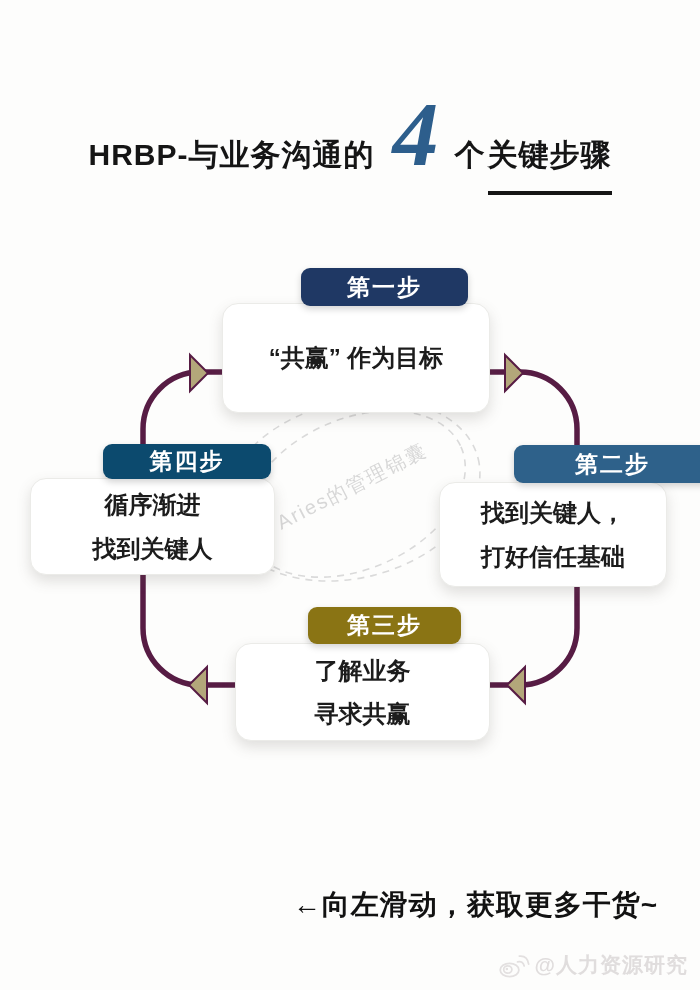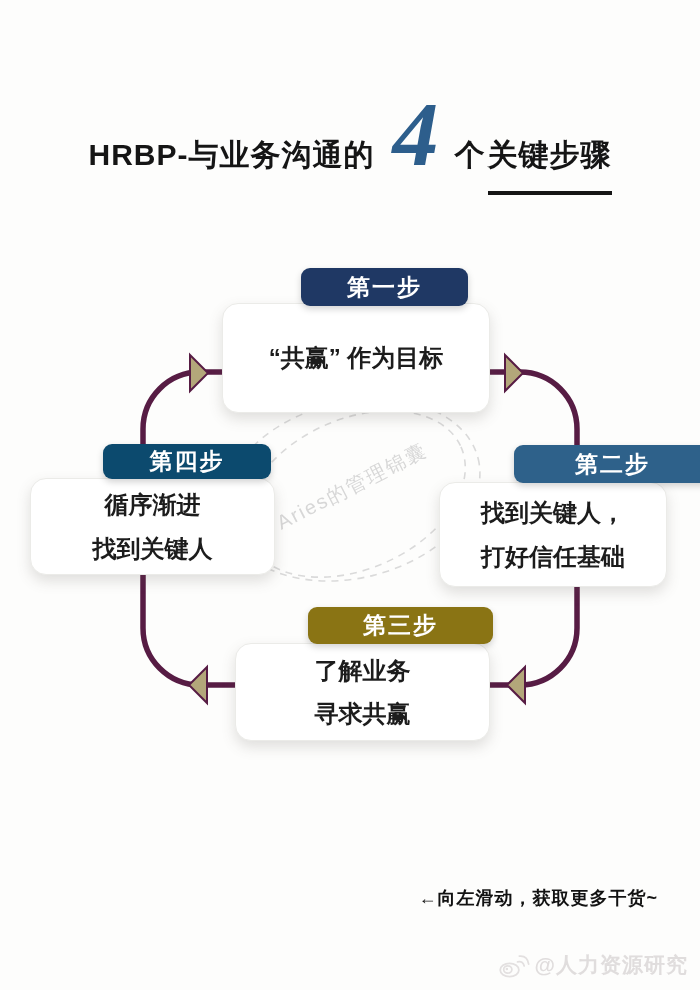--- a/index.html
+++ b/index.html
@@ -49,29 +49,29 @@
     box-shadow:0 6px 14px rgba(90,85,80,.18);
     display:flex;flex-direction:column;align-items:center;justify-content:center;
     font-size:24px;font-weight:600;color:#1c1c1c;text-align:center;
   }
   .card .line{line-height:1.8;white-space:nowrap;}
 
   .pos-header-1{left:270px;top:268px;width:167px;height:38px;}
   .pos-card-1  {left:222px;top:303px;width:266px;height:108px;}
   .pos-header-2{left:483px;top:445px;width:197px;height:38px;}
   .pos-card-2  {left:439px;top:482px;width:226px;height:103px;}
-  .pos-header-3{left:277px;top:607px;width:185px;height:37px;}
+  .pos-header-3{left:277px;top:607px;width:153px;height:37px;}
   .pos-card-3  {left:235px;top:643px;width:253px;height:96px;}
   .pos-header-4{left:72px;top:444px;width:168px;height:35px;}
   .pos-card-4  {left:30px;top:478px;width:243px;height:95px;}
 
   
   .swipe-hint{
     position:absolute;top:886px;right:42px;
-    font-size:18px;font-weight:bold;color:#121212;letter-spacing:1px;white-space:nowrap;
+    font-size:28px;font-weight:bold;color:#121212;letter-spacing:1px;white-space:nowrap;
   }
   .credit{
     position:absolute;top:951px;right:12px;
     display:flex;align-items:center;gap:5px;
     font-size:21px;font-weight:bold;letter-spacing:1px;white-space:nowrap;
   }
   .weibo-icon{stroke:#e3e0e0;fill:none;stroke-width:2;stroke-linecap:round;}
   .weibo-dot{fill:#e3e0e0;stroke:none;}
 </style>
 </head>

